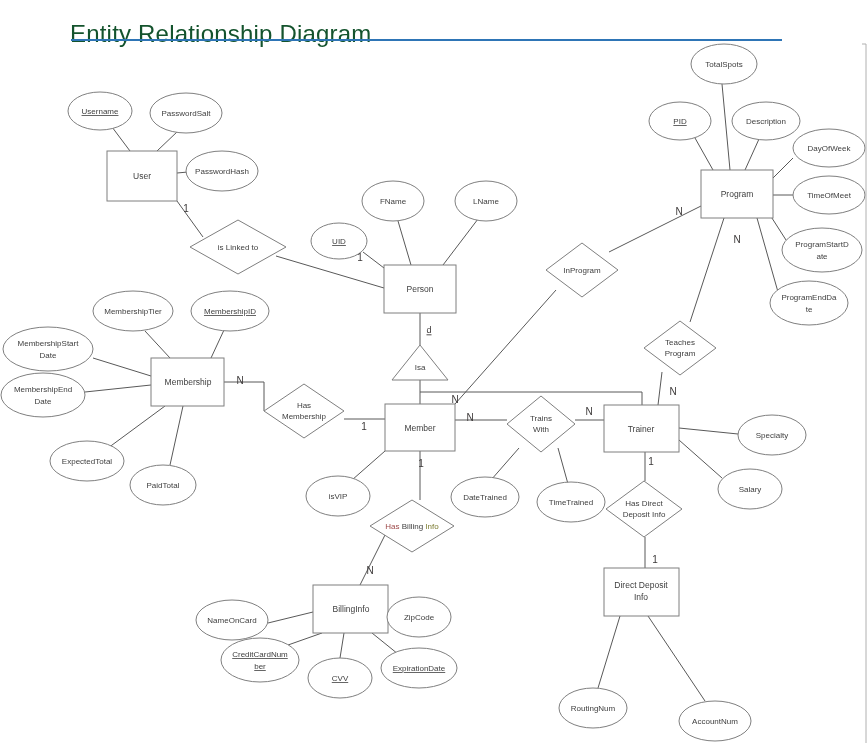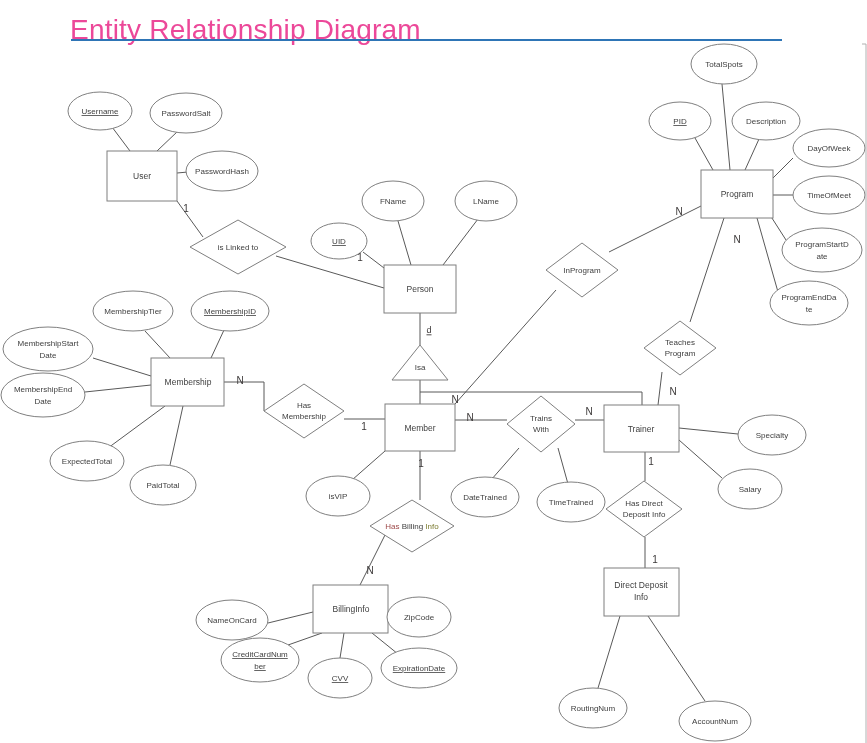--- a/index.html
+++ b/index.html
@@ -17,25 +17,25 @@
   #page {
     position: absolute;
     left: 0; top: 0;
     width: 867px;
     height: 743px;
     background: #ffffff;
   }
   #title {
     position: absolute;
     left: 70px;
-    top: 14px;
-    font-family: "Liberation Sans", sans-serif;
-    font-size: 28px;
+    top: 20px;
+    font-family: "Liberation Sans", sans-serif;
+    font-size: 24px;
     font-weight: 300;
-    color: #ec4899;
+    color: #14532d;
     letter-spacing: 0.2px;
     white-space: nowrap;
   }
   #title-rule {
     position: absolute;
     left: 71px;
     top: 39px;
     width: 711px;
     height: 2px;
     background: #2e75b6;

